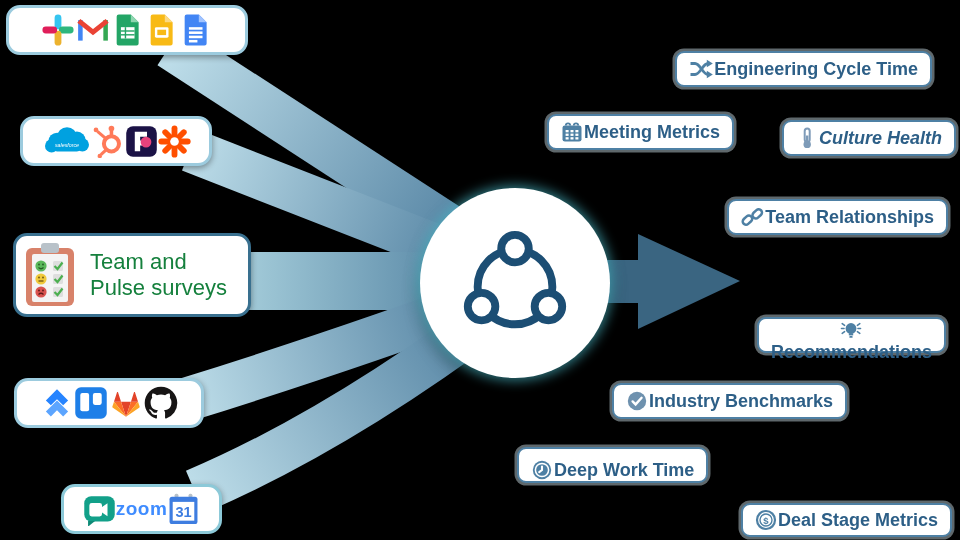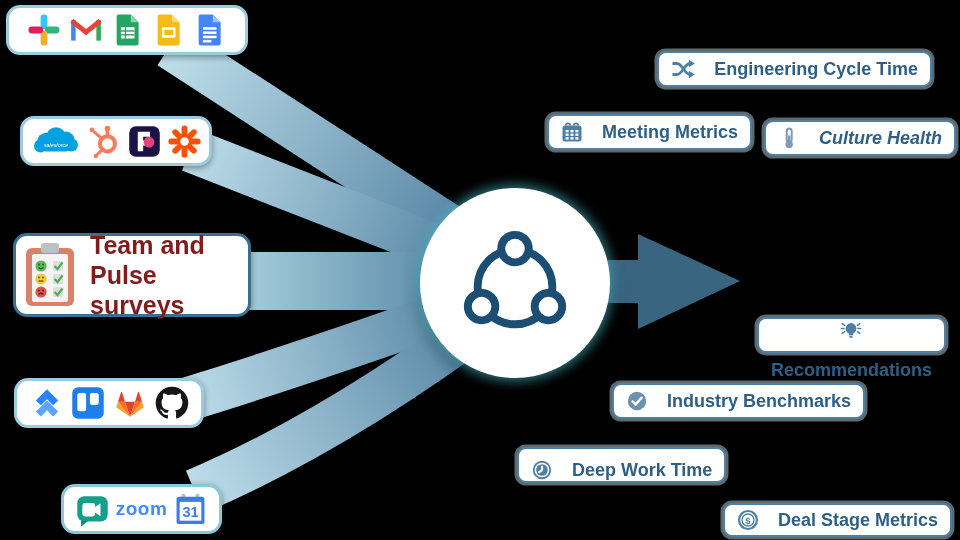--- a/index.html
+++ b/index.html
@@ -2,36 +2,36 @@
 <html><head>
 <meta charset="utf-8">
 <style>
   html,body{margin:0;padding:0;background:#000;}
   .stage{position:relative;width:960px;height:540px;background:#000;overflow:hidden;
          font-family:"Liberation Sans",sans-serif;}
   svg{display:block;}
   .bands{position:absolute;left:0;top:0;z-index:1;}
   
   .card{position:absolute;z-index:3;background:#fff;border:3px solid #9CCBDE;border-radius:14px;
-        display:flex;align-items:center;justify-content:center;gap:7px;box-sizing:border-box;
+        display:flex;align-items:center;justify-content:center;box-sizing:border-box;
         box-shadow:0 2px 6px rgba(0,0,0,.4);}
   .card1{left:6px;top:5px;width:242px;height:50px;}
   .card2{left:20px;top:116px;width:192px;height:50px;}
   .card3{left:13px;top:233px;width:238px;height:84px;border-color:#39708F;gap:12px;}
   .card4{left:14px;top:378px;width:190px;height:50px;}
   .card5{left:61px;top:484px;width:161px;height:50px;border-color:#8CC9D8;}
   .card .ic{display:flex;align-items:center;justify-content:center;}
-  .survey-label{width:152px;font-weight:bold;font-size:25px;line-height:1.2;color:#7f1d1d;}
+  .survey-label{width:152px;font-weight:normal;font-size:22px;line-height:1.2;color:#15803d;}
   .zoom-word{color:#3F8CFF;font-weight:bold;font-size:19px;letter-spacing:.5px;}
   
   .hub{position:absolute;z-index:4;left:420px;top:188px;width:190px;height:190px;border-radius:50%;
        background:#fff;display:flex;align-items:center;justify-content:center;
        box-shadow:0 0 12px 3px rgba(84,214,230,.55), 0 8px 16px rgba(0,0,0,.5);}
   
-  .pill{position:absolute;z-index:5;display:flex;align-items:center;gap:19px;background:#fff;
+  .pill{position:absolute;z-index:5;display:flex;align-items:center;gap:1px;background:#fff;
         border:2.5px solid #4E80A4;border-radius:9px;height:36px;padding:0 12px;box-sizing:border-box;
         box-shadow:0 0 0 2.5px rgba(210,231,240,.45);}
   .plabel{font-weight:bold;font-size:18px;color:#2D5F87;white-space:nowrap;}
   .p1{top:51px;right:28px;}
   .p2{top:114px;left:547px;}
   .p3{top:120px;right:4px;font-style:italic;}
   .p4{top:199px;right:12px;}
   .p5{top:317px;right:14px;flex-direction:column;}
   .p6{top:383px;left:612px;}
   .p7{top:447px;left:517px;align-items:flex-end;}
@@ -307,20 +307,31 @@
     <span class="ic">
       <svg width="22" height="22" viewBox="0 0 22 22">
         <rect x="8.7" y="1.5" width="5" height="13.5" rx="2.5" fill="#fff" stroke="#7E9BB8" stroke-width="2"></rect>
         <circle cx="11.2" cy="17.4" r="3.7" fill="#7E9BB8"></circle>
         <line x1="11.2" y1="8.5" x2="11.2" y2="15.5" stroke="#7E9BB8" stroke-width="2.4"></line>
       </svg>
     </span>
     <span class="plabel">Culture Health</span>
   </div>
 
+  <div class="pill p4">
+    <span class="ic">
+      <svg width="23" height="22" viewBox="0 0 23 22">
+        <g fill="none" stroke="#4E80A4" stroke-width="2.5">
+          <rect x="1.2" y="10.8" width="10.5" height="6.6" rx="3.3" transform="rotate(-42 6.5 14.1)"></rect>
+          <rect x="11" y="4.6" width="10.5" height="6.6" rx="3.3" transform="rotate(-42 16.2 7.9)"></rect>
+        </g>
+      </svg>
+    </span>
+    <span class="plabel">Team Relationships</span>
+  </div>
 
   <div class="pill p5">
     <span class="ic">
       <svg width="22" height="22" viewBox="0 0 22 22">
         <circle cx="11" cy="9.5" r="5.4" fill="#4E80A4"></circle>
         <rect x="8.8" y="14.2" width="4.4" height="2.2" fill="#4E80A4"></rect>
         <rect x="9.3" y="17" width="3.4" height="1.8" rx=".9" fill="#4E80A4"></rect>
         <g stroke="#4E80A4" stroke-width="1.6" stroke-linecap="round">
           <line x1="2.2" y1="4.6" x2="4.6" y2="6.3"></line>
           <line x1="1.5" y1="9.5" x2="4" y2="9.5"></line>

